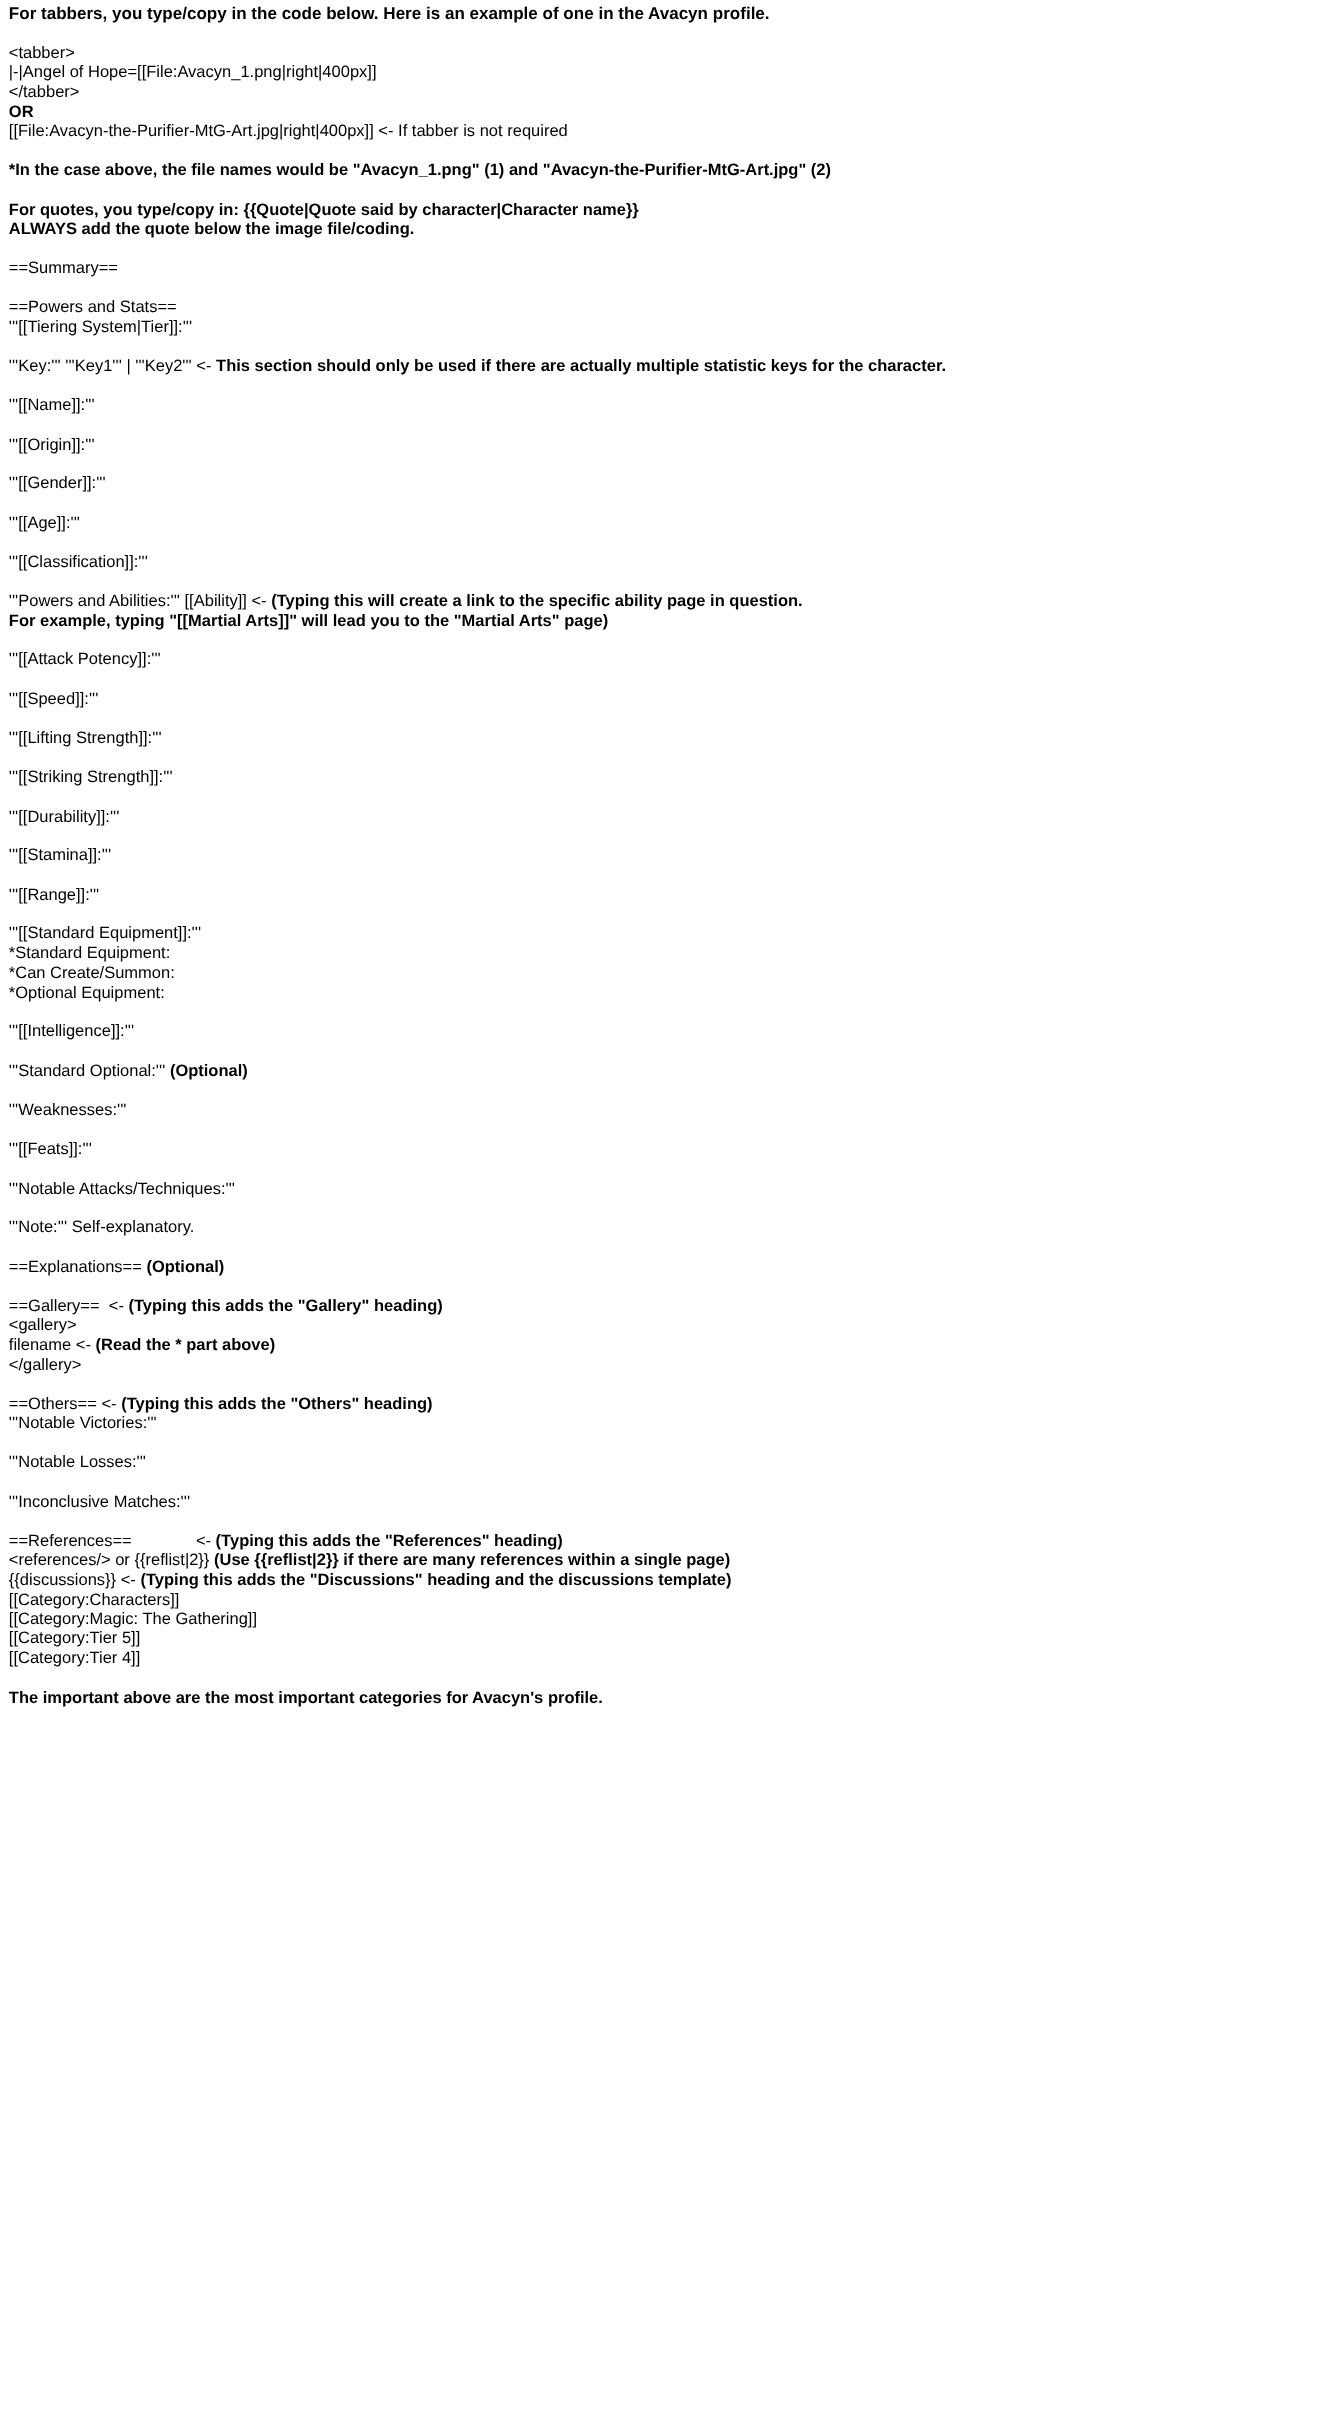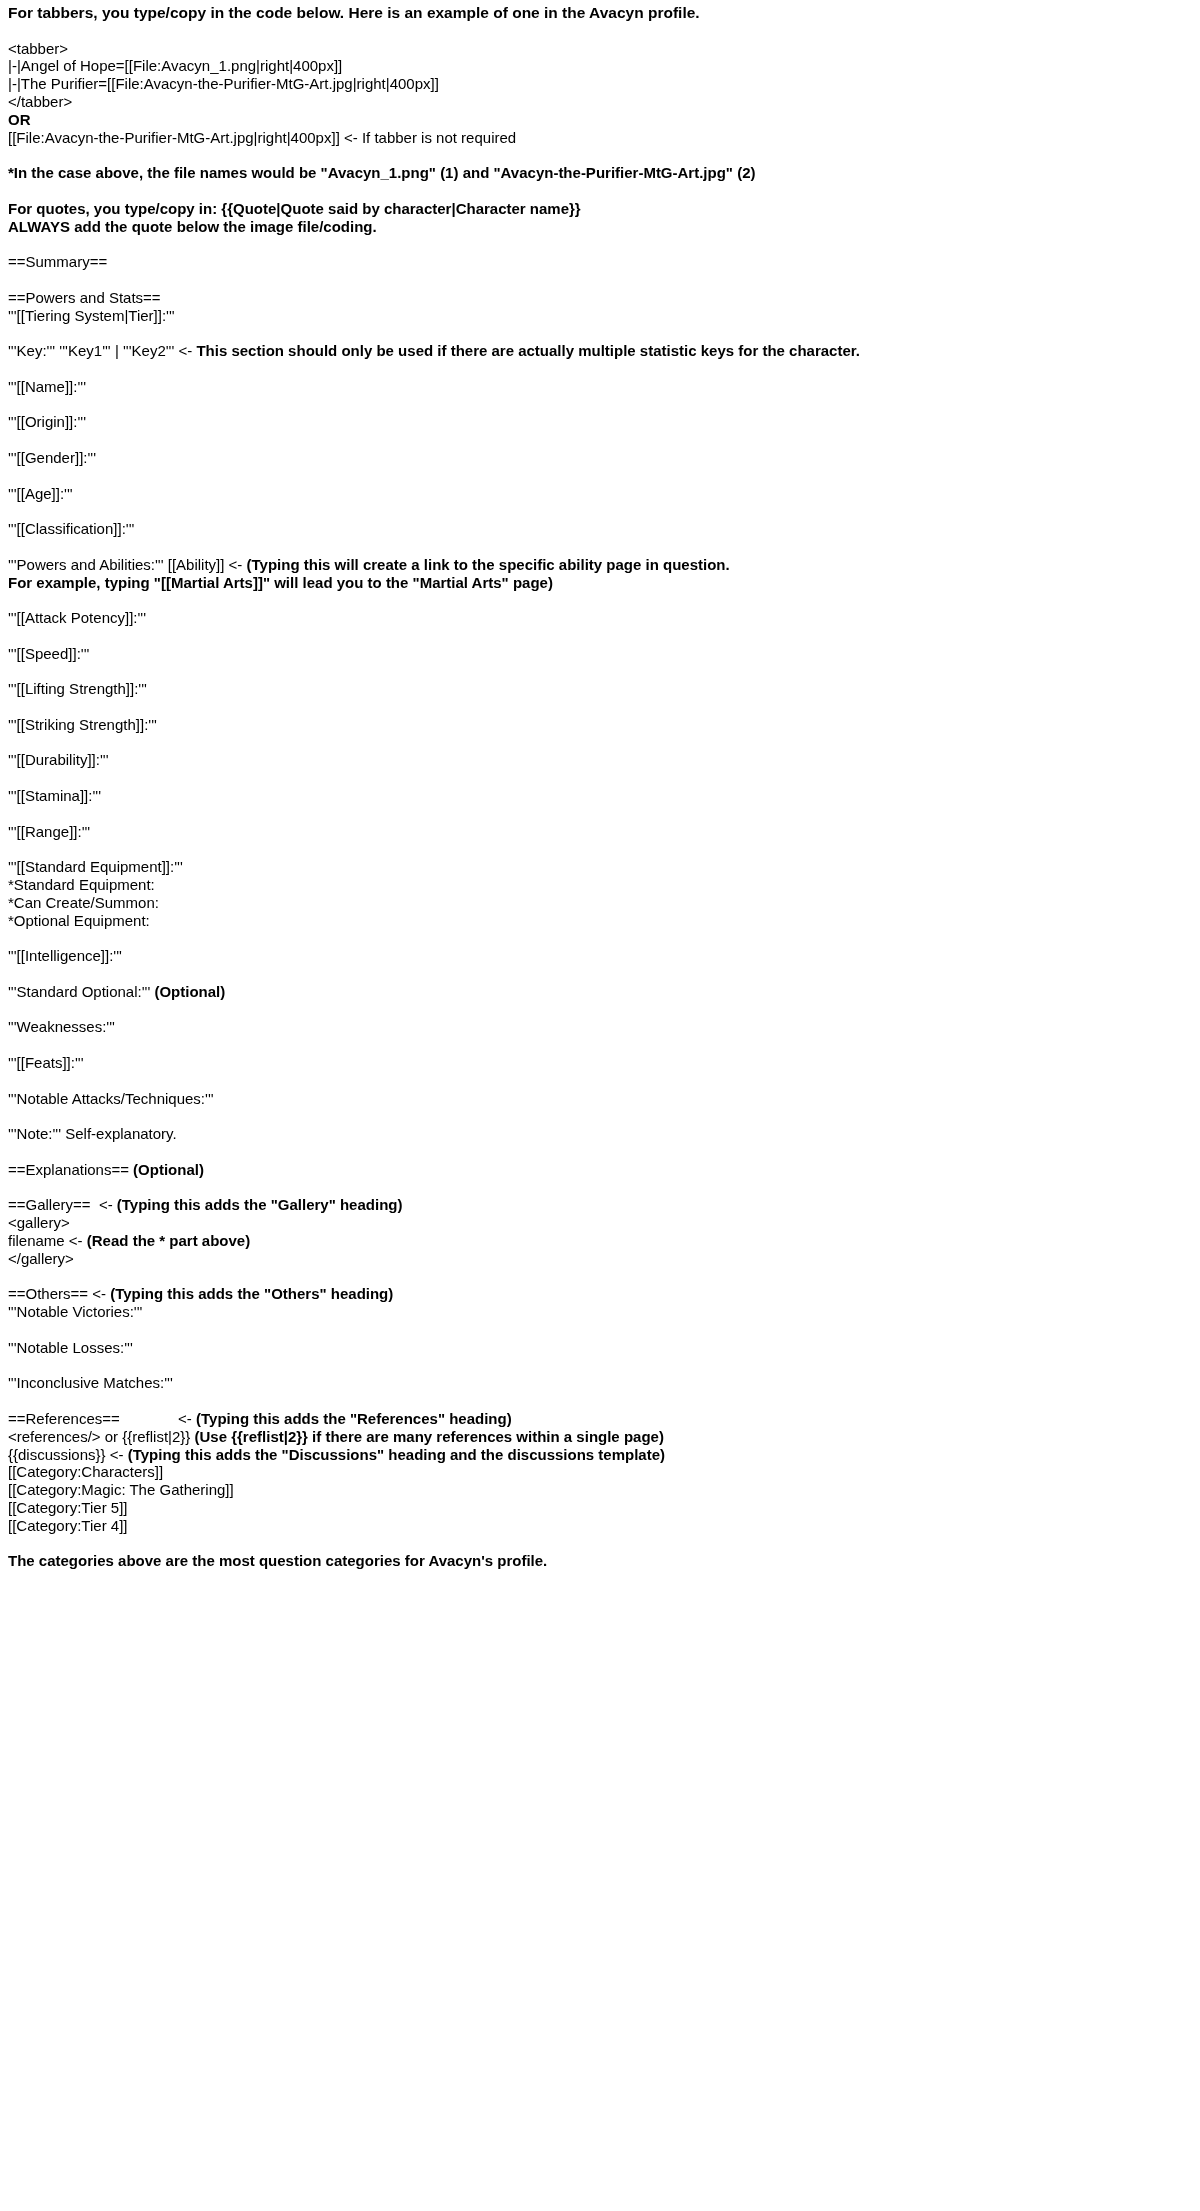--- a/index.html
+++ b/index.html
@@ -34,21 +34,20 @@
 </head>
 <body>
 
 <div id="doc">
   <div class="line intro">For tabbers, you type/copy in the code below. Here is an example of one in the Avacyn profile.</div>
   <div class="blank"></div>
   <div id="blocks">
       <div class="block">
         <div class="line"><span>&lt;tabber&gt;</span></div>
         <div class="line"><span>|-|Angel of Hope=[[File:Avacyn_1.png|right|400px]]</span></div>
-        <div class="line"><span>|-|The Purifier=[[File:Avacyn-the-Purifier-MtG-Art.jpg|right|400px]]</span></div>
         <div class="line"><span>&lt;/tabber&gt;</span></div>
         <div class="line"><span class="b">OR</span></div>
         <div class="line"><span>[[File:Avacyn-the-Purifier-MtG-Art.jpg|right|400px]] &lt;- If tabber is not required</span></div>
       </div>
       <div class="blank"></div>
       <div class="block">
         <div class="line"><span class="b">*In the case above, the file names would be "Avacyn_1.png" (1) and "Avacyn-the-Purifier-MtG-Art.jpg" (2)</span></div>
       </div>
       <div class="blank"></div>
       <div class="block">
@@ -181,16 +180,16 @@
         <div class="line"><span>==References==              &lt;- </span><span class="b">(Typing this adds the "References" heading)</span></div>
         <div class="line"><span>&lt;references/&gt; or {{reflist|2}} </span><span class="b">(Use {{reflist|2}} if there are many references within a single page)</span></div>
         <div class="line"><span>{{discussions}} &lt;- </span><span class="b">(Typing this adds the "Discussions" heading and the discussions template)</span></div>
         <div class="line"><span>[[Category:Characters]]</span></div>
         <div class="line"><span>[[Category:Magic: The Gathering]]</span></div>
         <div class="line"><span>[[Category:Tier 5]]</span></div>
         <div class="line"><span>[[Category:Tier 4]]</span></div>
       </div>
       <div class="blank"></div>
       <div class="block">
-        <div class="line"><span class="b">The categories above are the most question categories for Avacyn's profile.</span></div>
+        <div class="line"><span class="b">The important above are the most important categories for Avacyn's profile.</span></div>
       </div>
     </div>
 </div>
 
 </body></html>

